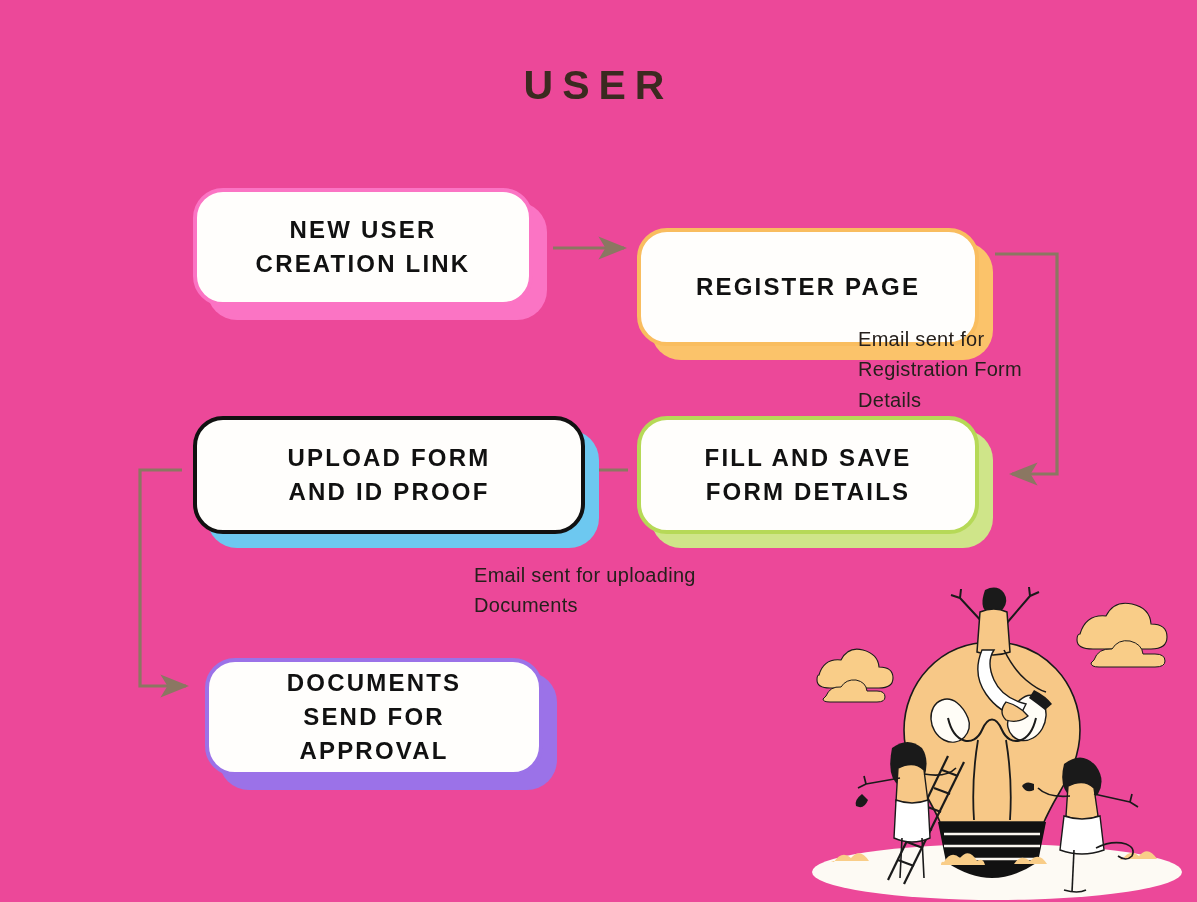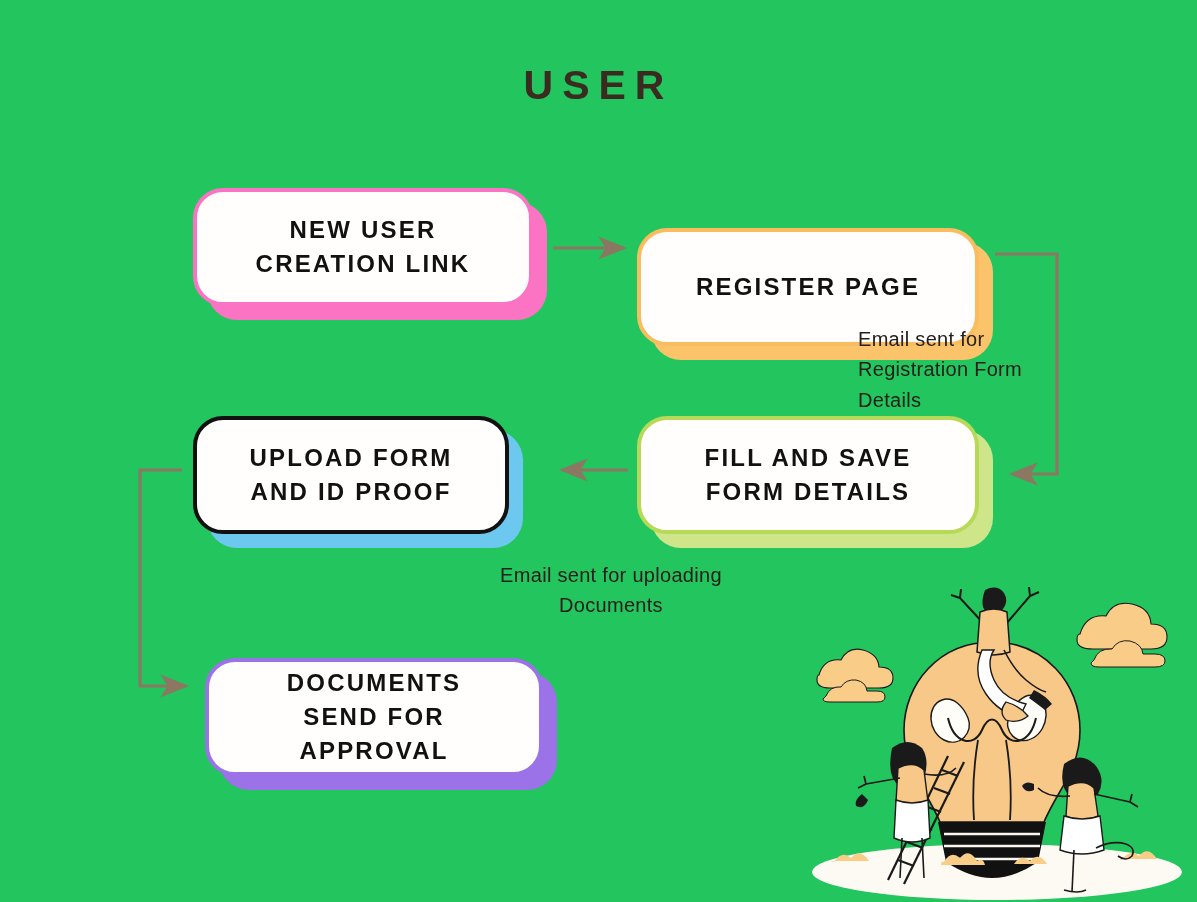--- a/index.html
+++ b/index.html
@@ -14,21 +14,21 @@
   body {
     background: #faf6f0;
     font-family: "Liberation Sans", sans-serif;
     position: relative;
   }
 
   #canvas {
     position: relative;
     width: 1197px;
     height: 902px;
-    background: #22c55e;
+    background: #ec4899;
   }
 
   
   #page-title {
     position: absolute;
     top: 62px;
     left: 0;
     width: 1197px;
     text-align: center;
     font-size: 41px;
@@ -89,37 +89,37 @@
 
   .node.green  .shadow { background: #cfe589; }
   .node.green  .face   { border-color: #b6d957; }
 
   .node.purple .shadow { background: #9b72e8; }
   .node.purple .face   { border-color: #9b72e8; }
 
   
   #node-new-user   { left: 193px; top: 188px; width: 340px; height: 118px; }
   #node-register   { left: 637px; top: 188px; width: 342px; height: 118px; margin-top: 40px; }
-  #node-upload     { left: 193px; top: 416px; width: 316px; height: 118px; }
+  #node-upload     { left: 193px; top: 416px; width: 392px; height: 118px; }
   #node-fill-save  { left: 637px; top: 416px; width: 342px; height: 118px; border-radius: 7px; }
   #node-documents  { left: 205px; top: 658px; width: 338px; height: 118px; }
 
   
   .annotation {
     position: absolute;
     font-size: 20px;
     line-height: 1.52;
     color: #26201c;
     letter-spacing: 0.3px;
     white-space: pre-line;
     font-family: "Liberation Sans", sans-serif;
   }
 
   #anno-registration { left: 858px; top: 324px; width: 230px; }
-  #anno-uploading    { left: 446px; top: 560px; width: 330px; text-align: center; }
+  #anno-uploading    { left: 474px; top: 560px; width: 330px; }
 
   
   #connectors {
     position: absolute;
     left: 0; top: 0;
     width: 1197px;
     height: 902px;
     pointer-events: none;
   }
 

